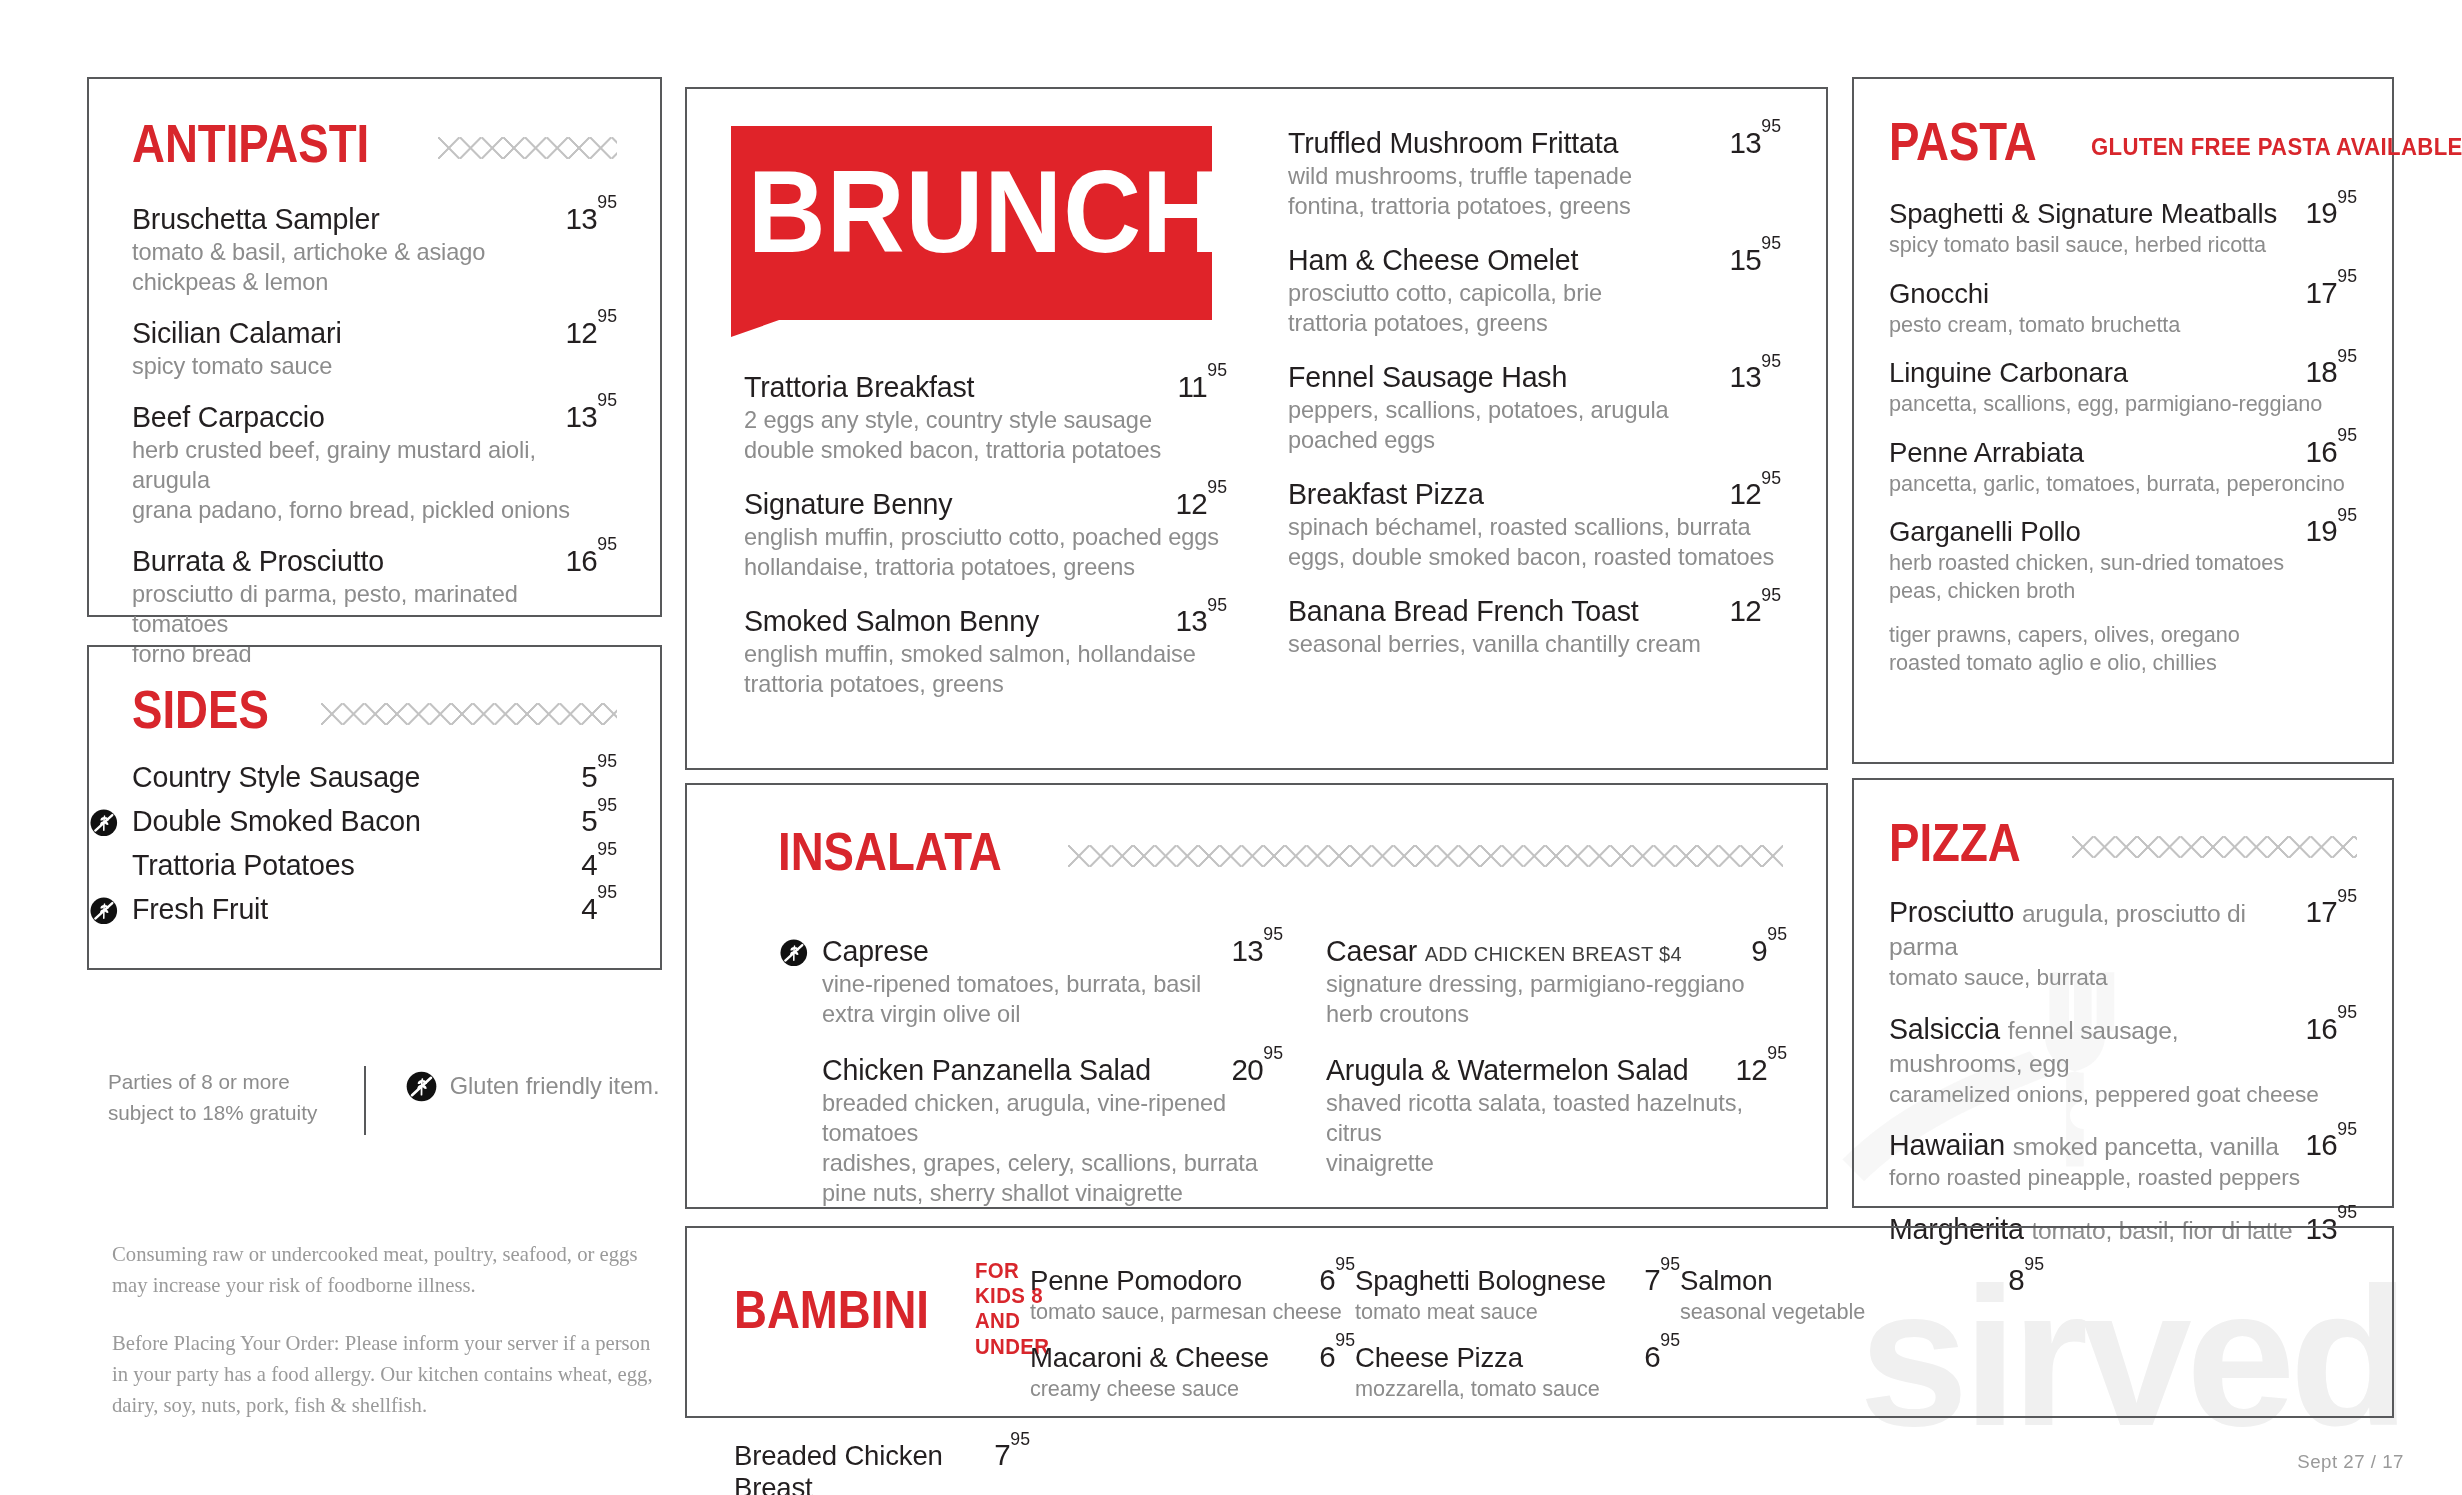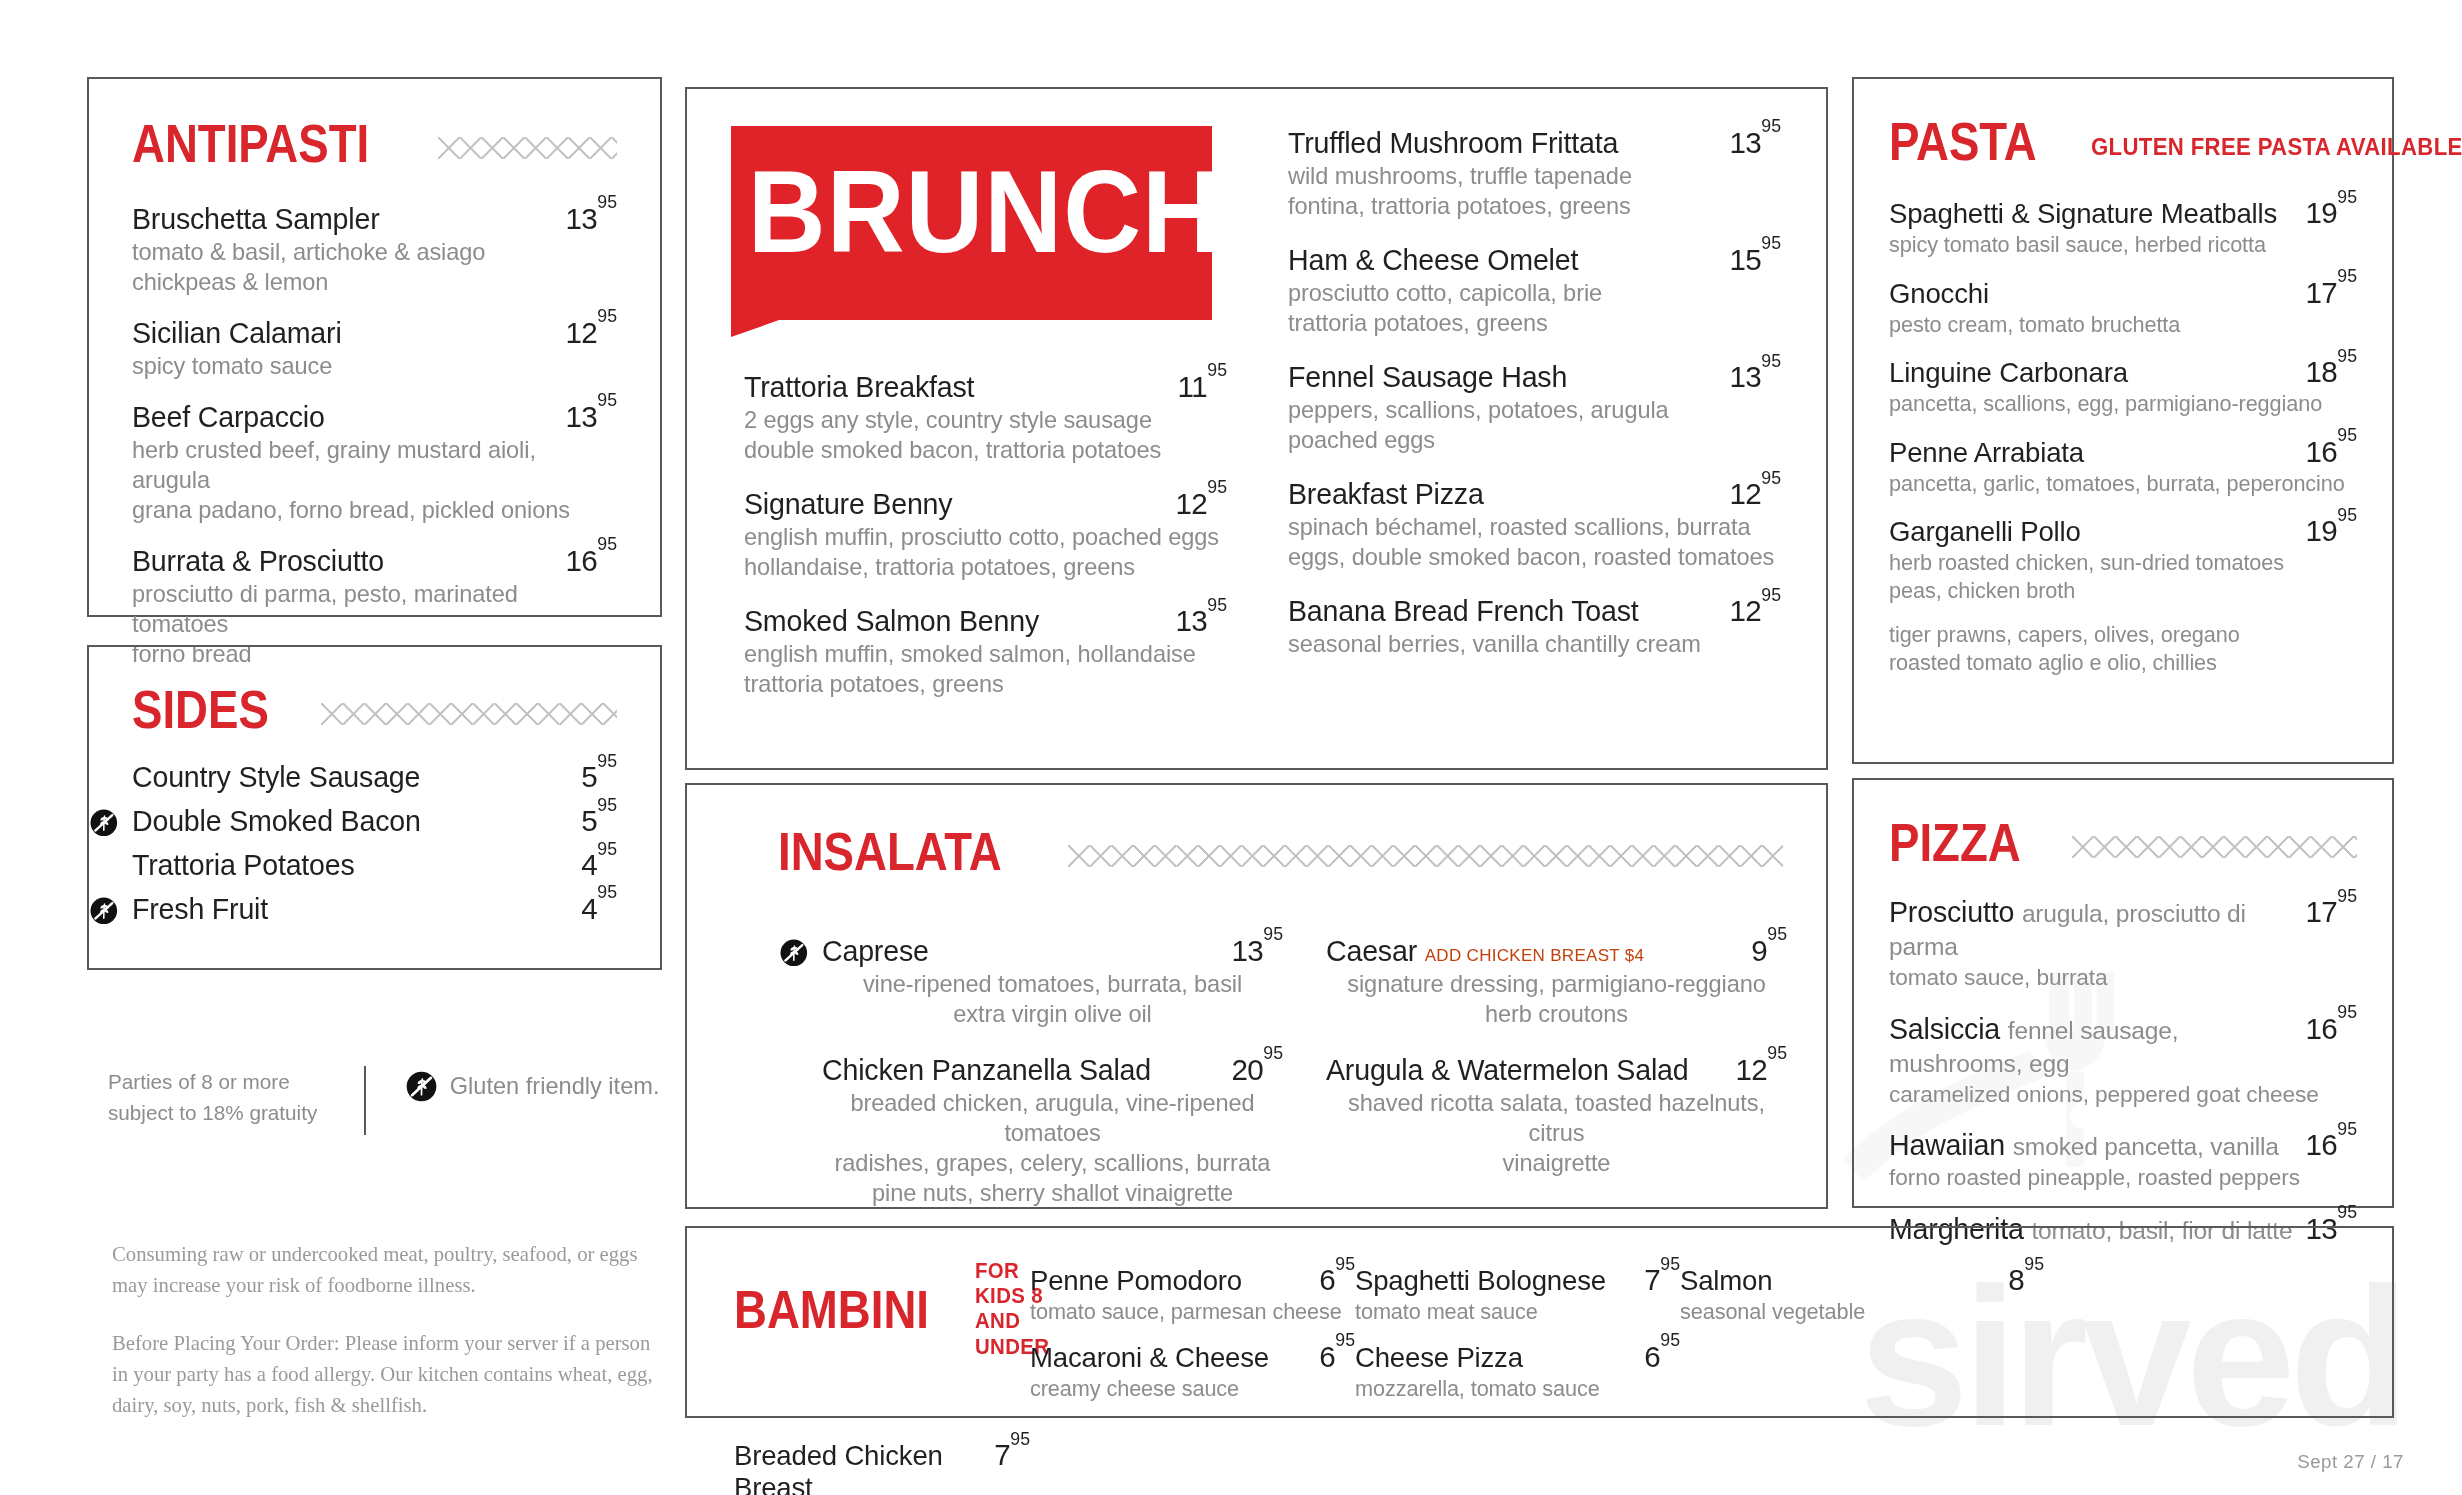--- a/index.html
+++ b/index.html
@@ -104,22 +104,22 @@
     color: #231f20;
     letter-spacing: -0.2px;
     line-height: 1.15;
   }
   .item-name .inline-desc {
     font-size: 24.6px;
     color: #8c8c8c;
     font-weight: 400;
   }
   .item-name .addon {
-    font-size: 17px;
-    color: #c2410c;
+    font-size: 20px;
+    color: #404040;
     letter-spacing: 0.3px;
   }
   .price {
     font-size: 29.6px;
     color: #231f20;
     white-space: nowrap;
     font-weight: 400;
     letter-spacing: -0.5px;
   }
   .price sup { font-size: 17.7px; top: -.55em; position: relative; letter-spacing: 0; }
@@ -238,21 +238,21 @@
 
   
   #insalata { left: 685px; top: 783px; width: 1143px; height: 426px; }
   #insalata .inner { padding: 43px 0 0 0; margin-left: 44px; }
   #insalata .head-wrap { padding: 0 43px 0 47px; }
   .ins-cols {
     display: flex;
     gap: 43px;
     padding: 57px 39px 0 91px;
   }
-  .ins-col { width: 463px; text-align: center; }
+  .ins-col { width: 463px; }
   #insalata .item { margin-bottom: 23.6px; }
 
   
   #pasta { left: 1852px; top: 77px; width: 542px; height: 687px; }
   #pasta .inner { padding: 39px 35px 0 35px; }
   #pasta .items { margin-top: 29.6px; }
   #pasta .item { margin-bottom: 16.7px; }
   #pasta .item-name { font-size: 27.6px; }
   #pasta .desc { font-size: 21.7px; }
 

